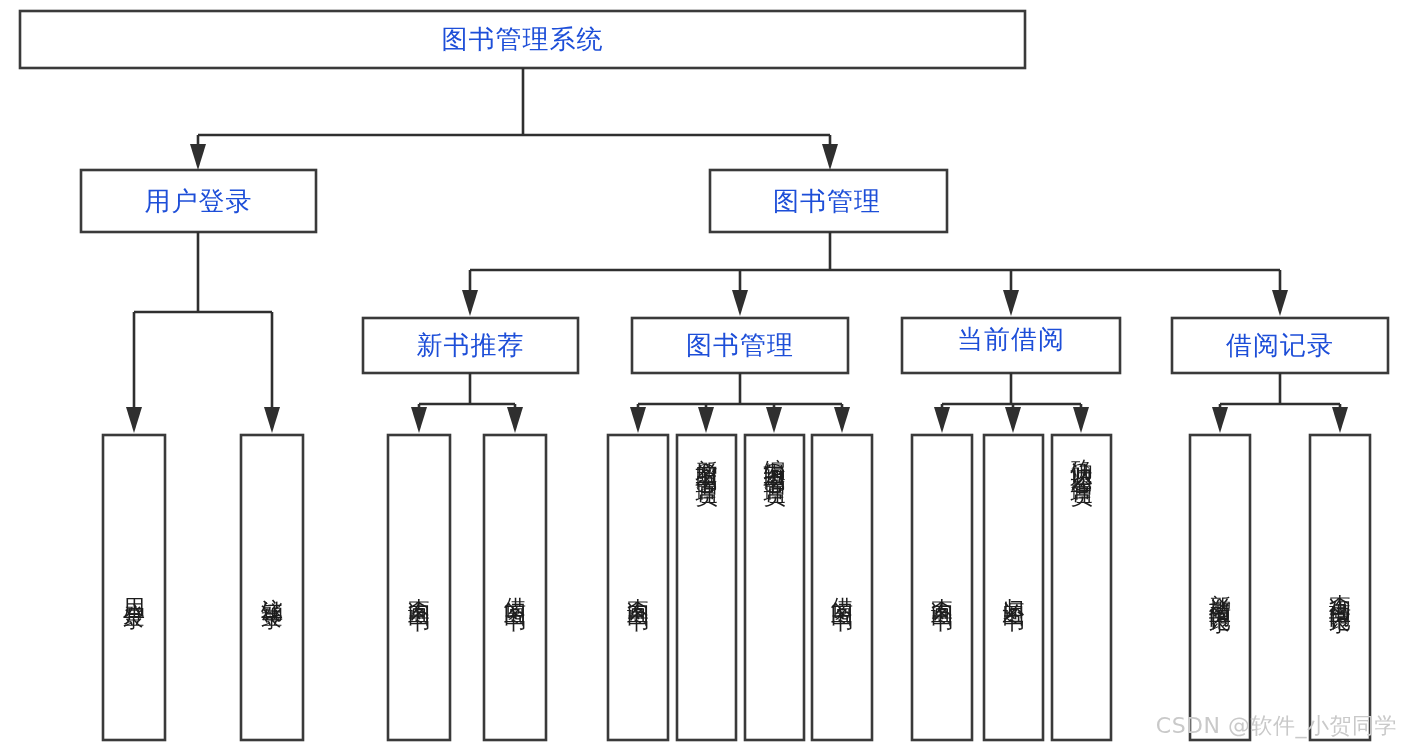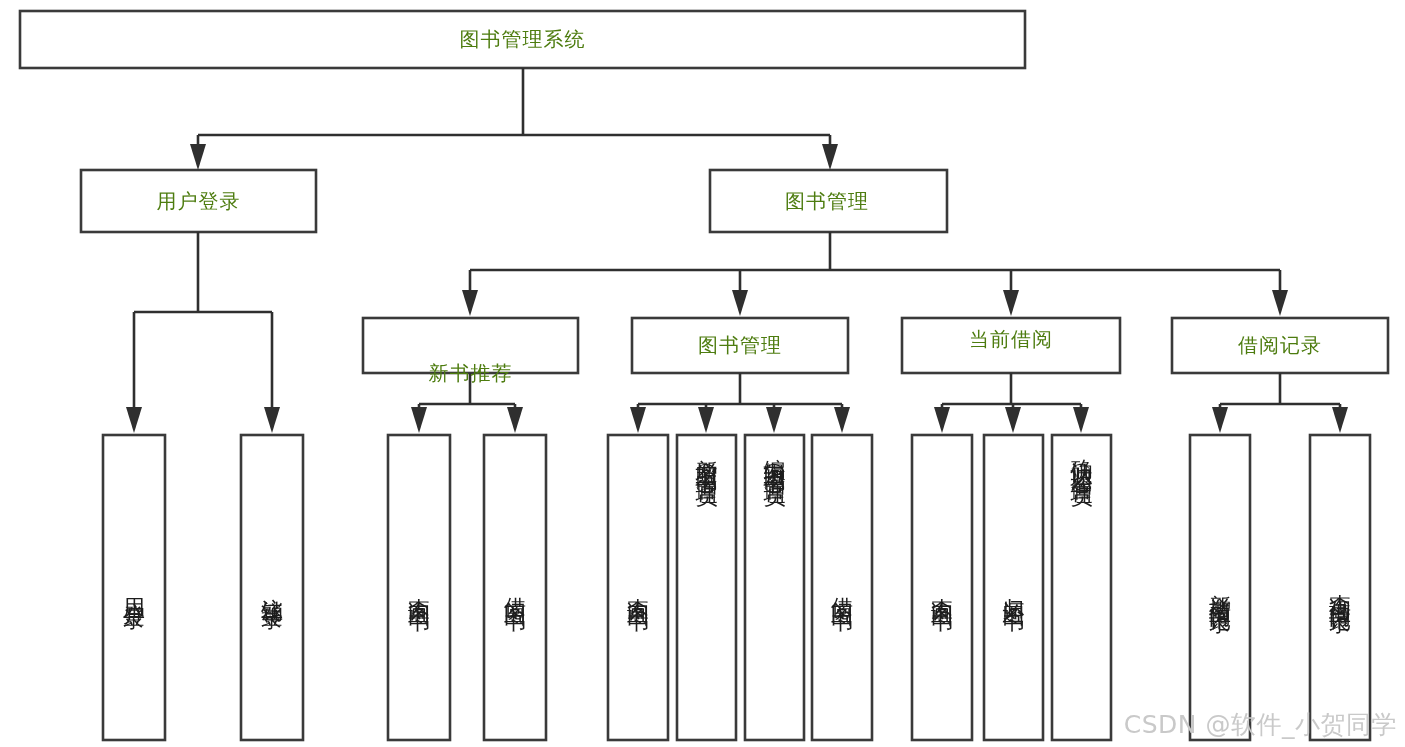--- a/index.html
+++ b/index.html
@@ -46,21 +46,21 @@
   }
   .arrow-head {
     fill: #2f2f2f;
     stroke: none;
   }
   .watermark-text {
     position: absolute;
     right: 8px;
     bottom: 6px;
     font-family: "DejaVu Sans", "Liberation Sans", sans-serif;
-    font-size: 25px;
+    font-size: 22px;
     color: #c9c9c9;
     white-space: nowrap;
     letter-spacing: 0.5px;
     pointer-events: none;
   }
   .leaf-text-wrap {
     position: absolute;
     display: flex;
     justify-content: center;
     align-items: center;
@@ -78,22 +78,22 @@
     color: #1d1d1d;
     letter-spacing: 4px;
     white-space: nowrap;
   }
   .htext {
     position: absolute;
     display: flex;
     justify-content: center;
     align-items: center;
     font-family: "DejaVu Sans", "Liberation Sans", sans-serif;
-    font-size: 20px;
-    color: #4d7c0f;
+    font-size: 26px;
+    color: #1d4ed8;
     letter-spacing: 1px;
     white-space: nowrap;
     pointer-events: none;
   }
 </style>
 </head>
 <body>
 
 <div id="diagram-root">
 
@@ -204,21 +204,21 @@
       <use href="#arrow-glyph" x="1220" y="407"></use>
       <use href="#arrow-glyph" x="1340" y="407"></use>
     </g>
   </svg>
 
   <div class="htext" style="left:20px; top:11px; width:1005px; height:57px;">图书管理系统</div>
 
   <div class="htext" style="left:81px; top:170px; width:235px; height:62px;">用户登录</div>
   <div class="htext" style="left:710px; top:170px; width:234px; height:62px;border-radius:8px;">图书管理</div>
 
-  <div class="htext" style="left:363px; top:318px; width:215px; height:55px;margin-top:28px;">新书推荐</div>
+  <div class="htext" style="left:363px; top:318px; width:215px; height:55px;">新书推荐</div>
   <div class="htext" style="left:632px; top:318px; width:216px; height:55px;">图书管理</div>
   <div class="htext" style="left:902px; top:318px; width:218px; height:43px;">当前借阅</div>
   <div class="htext" style="left:1172px; top:318px; width:216px; height:55px;">借阅记录</div>
 
   <div class="leaf-text-wrap" style="left:103px; top:435px; width:62px; height:305px;">
     <span class="vtext">用户登录</span>
   </div>
   <div class="leaf-text-wrap" style="left:241px; top:435px; width:62px; height:305px;">
     <span class="vtext">注销登录</span>
   </div>

